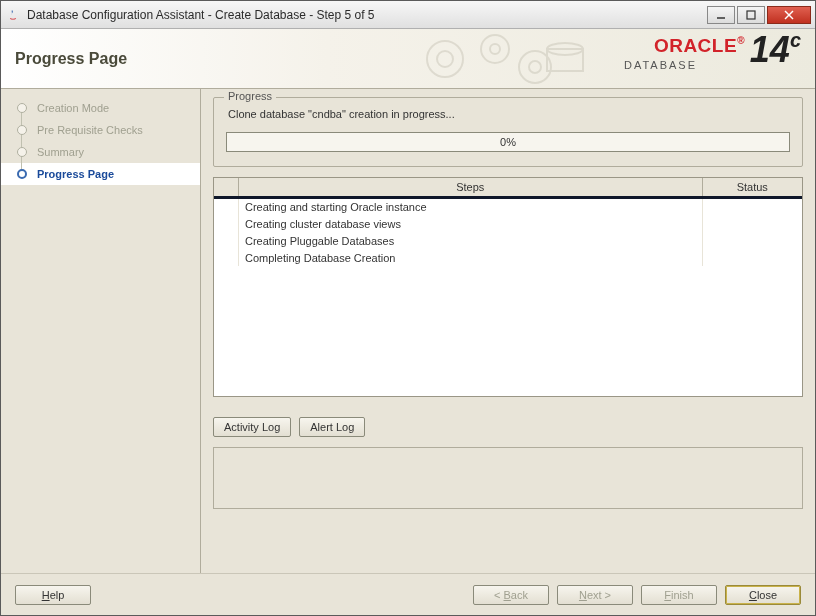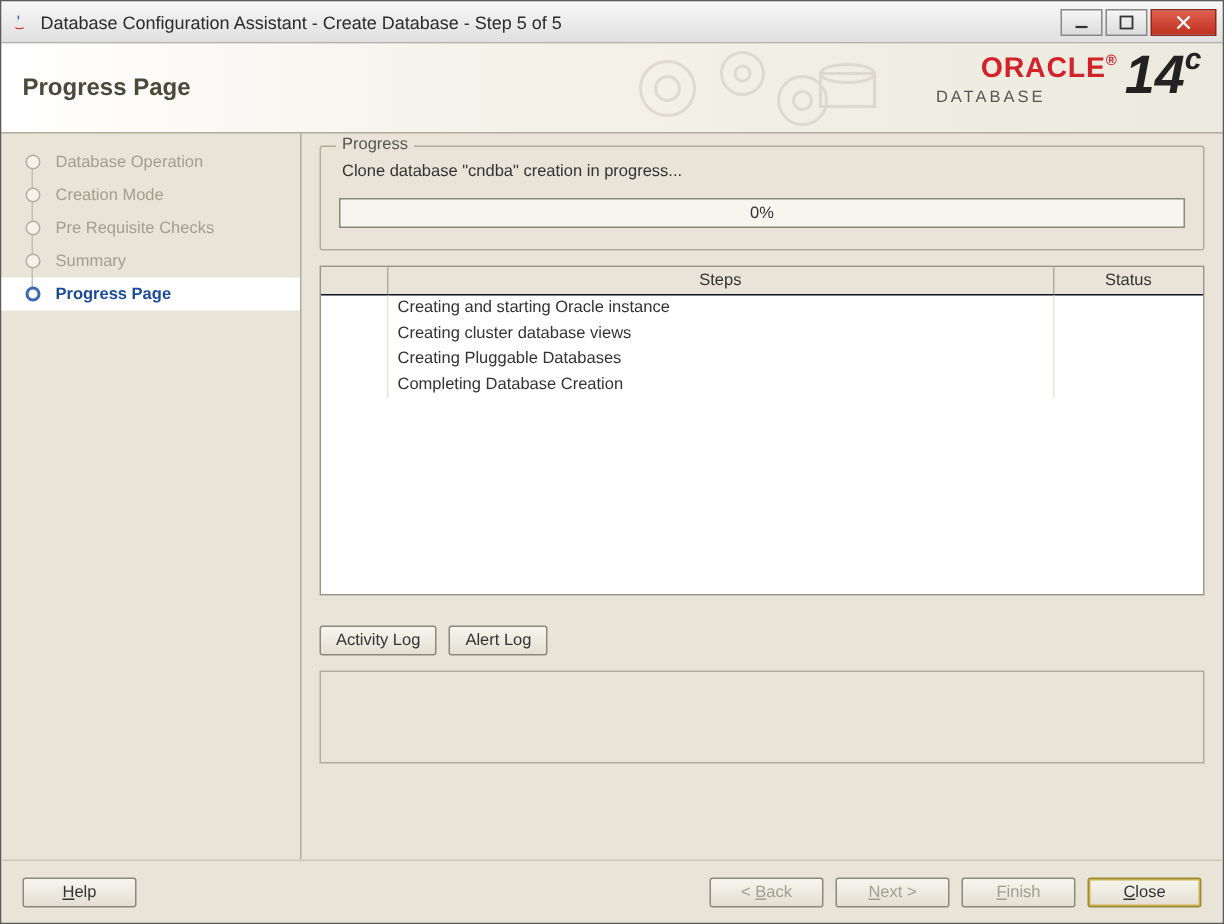--- a/index.html
+++ b/index.html
@@ -194,24 +194,24 @@
     overflow: hidden;
     display:flex; flex-direction:column;
   }
   table.steps {
     width: 100%;
     border-collapse: collapse;
     font-size: 11px;
   }
   table.steps th {
     background: #e8e4d8;
-    border-bottom: 1px solid #0f172a;
+    border-bottom: 3px solid #0f172a;
     border-right: 1px solid #b0ac9c;
     font-weight: normal;
-    padding: 3px 22px;
+    padding: 3px 12px;
     text-align: center;
     color:#333;
   }
   table.steps th:last-child { border-right:none; }
   table.steps td {
     padding: 2px 6px;
     border-right: 1px solid #e8e4d8;
     color:#333;
     height:17px;
   }
@@ -317,25 +317,20 @@
       <div class="oracle-wrap">
         <span class="brand">ORACLE</span><span class="brand sup">®</span>
         <span class="twelvec"><span>14</span><span class="c">c</span></span>
         <span class="db">DATABASE</span>
       </div>
     </div>
   </div>
 
   <div class="content">
     <div class="sidebar" id="sidebar">
-        <div class="step-item">
-          <span class="step-bullet"></span>
-          <span class="step-line"></span>
-          <span>Database Operation</span>
-        </div>
         <div class="step-item">
           <span class="step-bullet"></span>
           <span class="step-line"></span>
           <span>Creation Mode</span>
         </div>
         <div class="step-item">
           <span class="step-bullet"></span>
           <span class="step-line"></span>
           <span>Pre Requisite Checks</span>
         </div>

